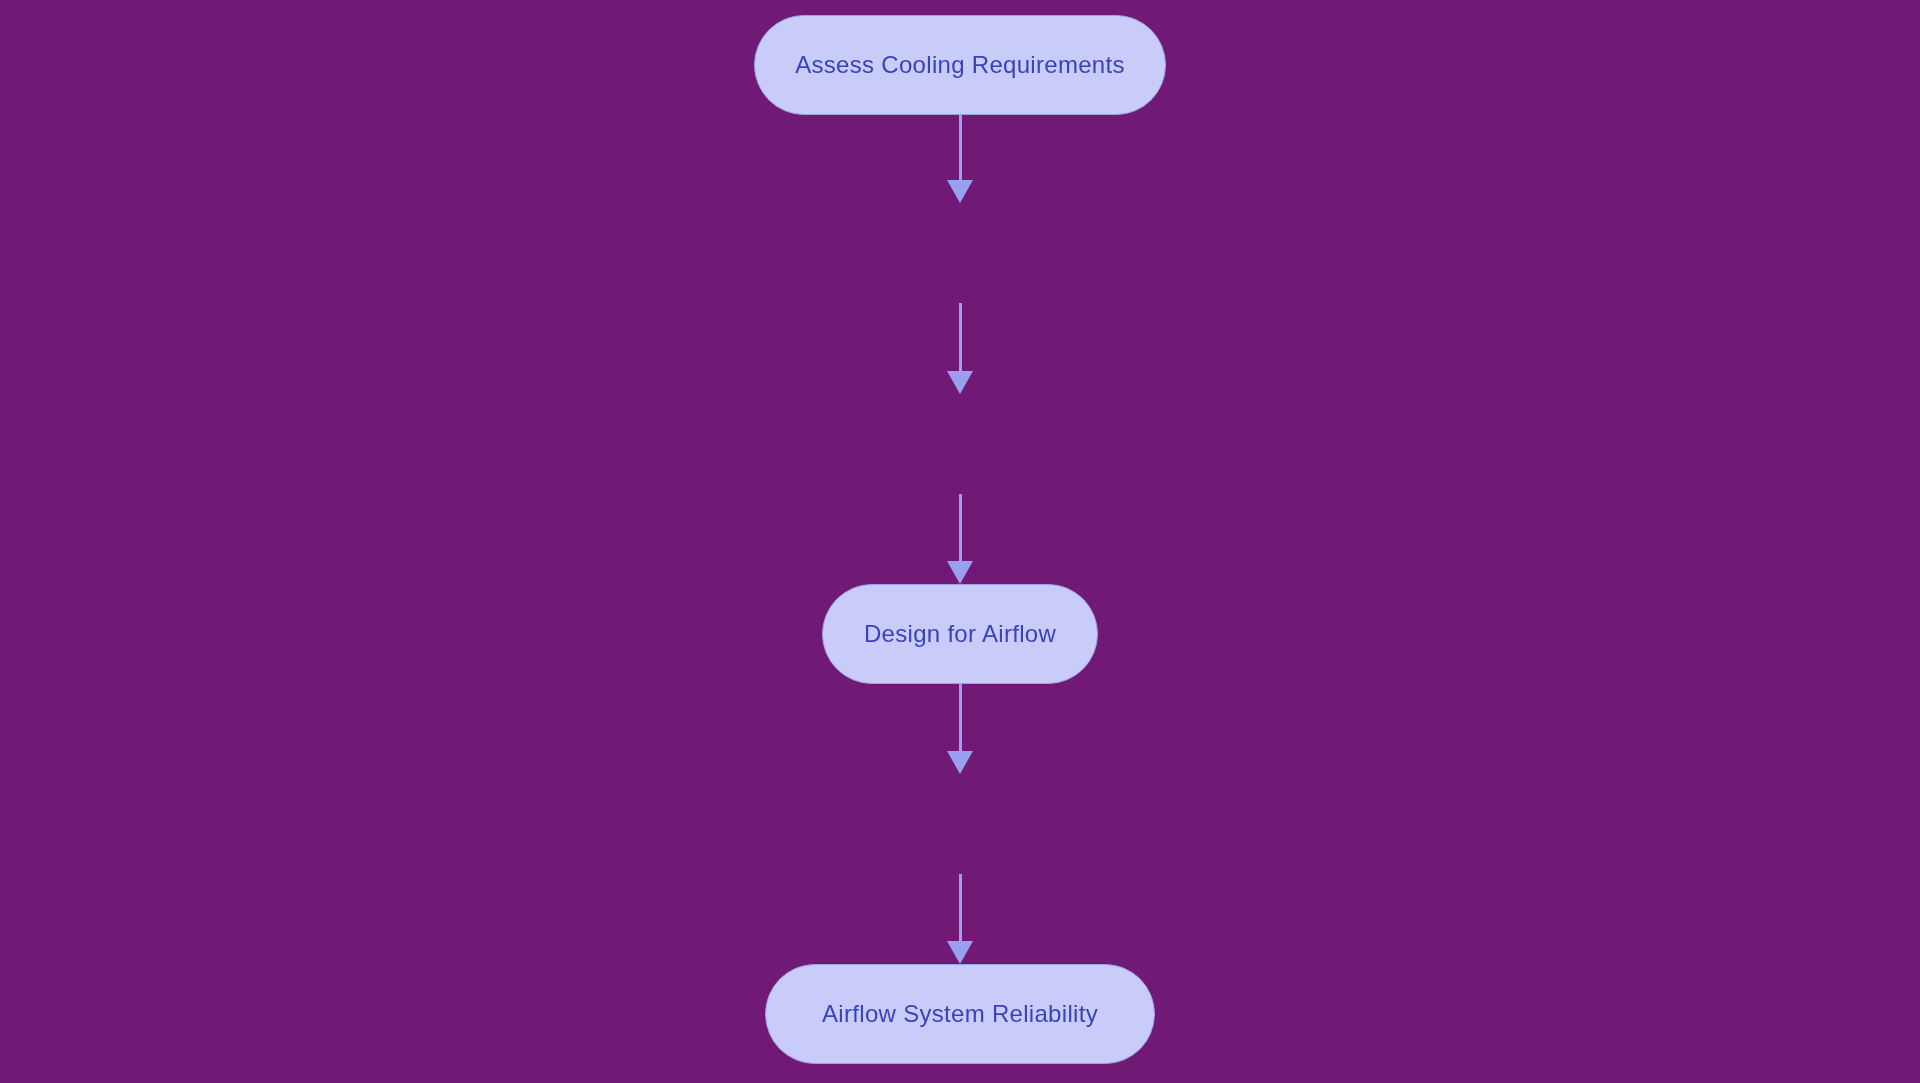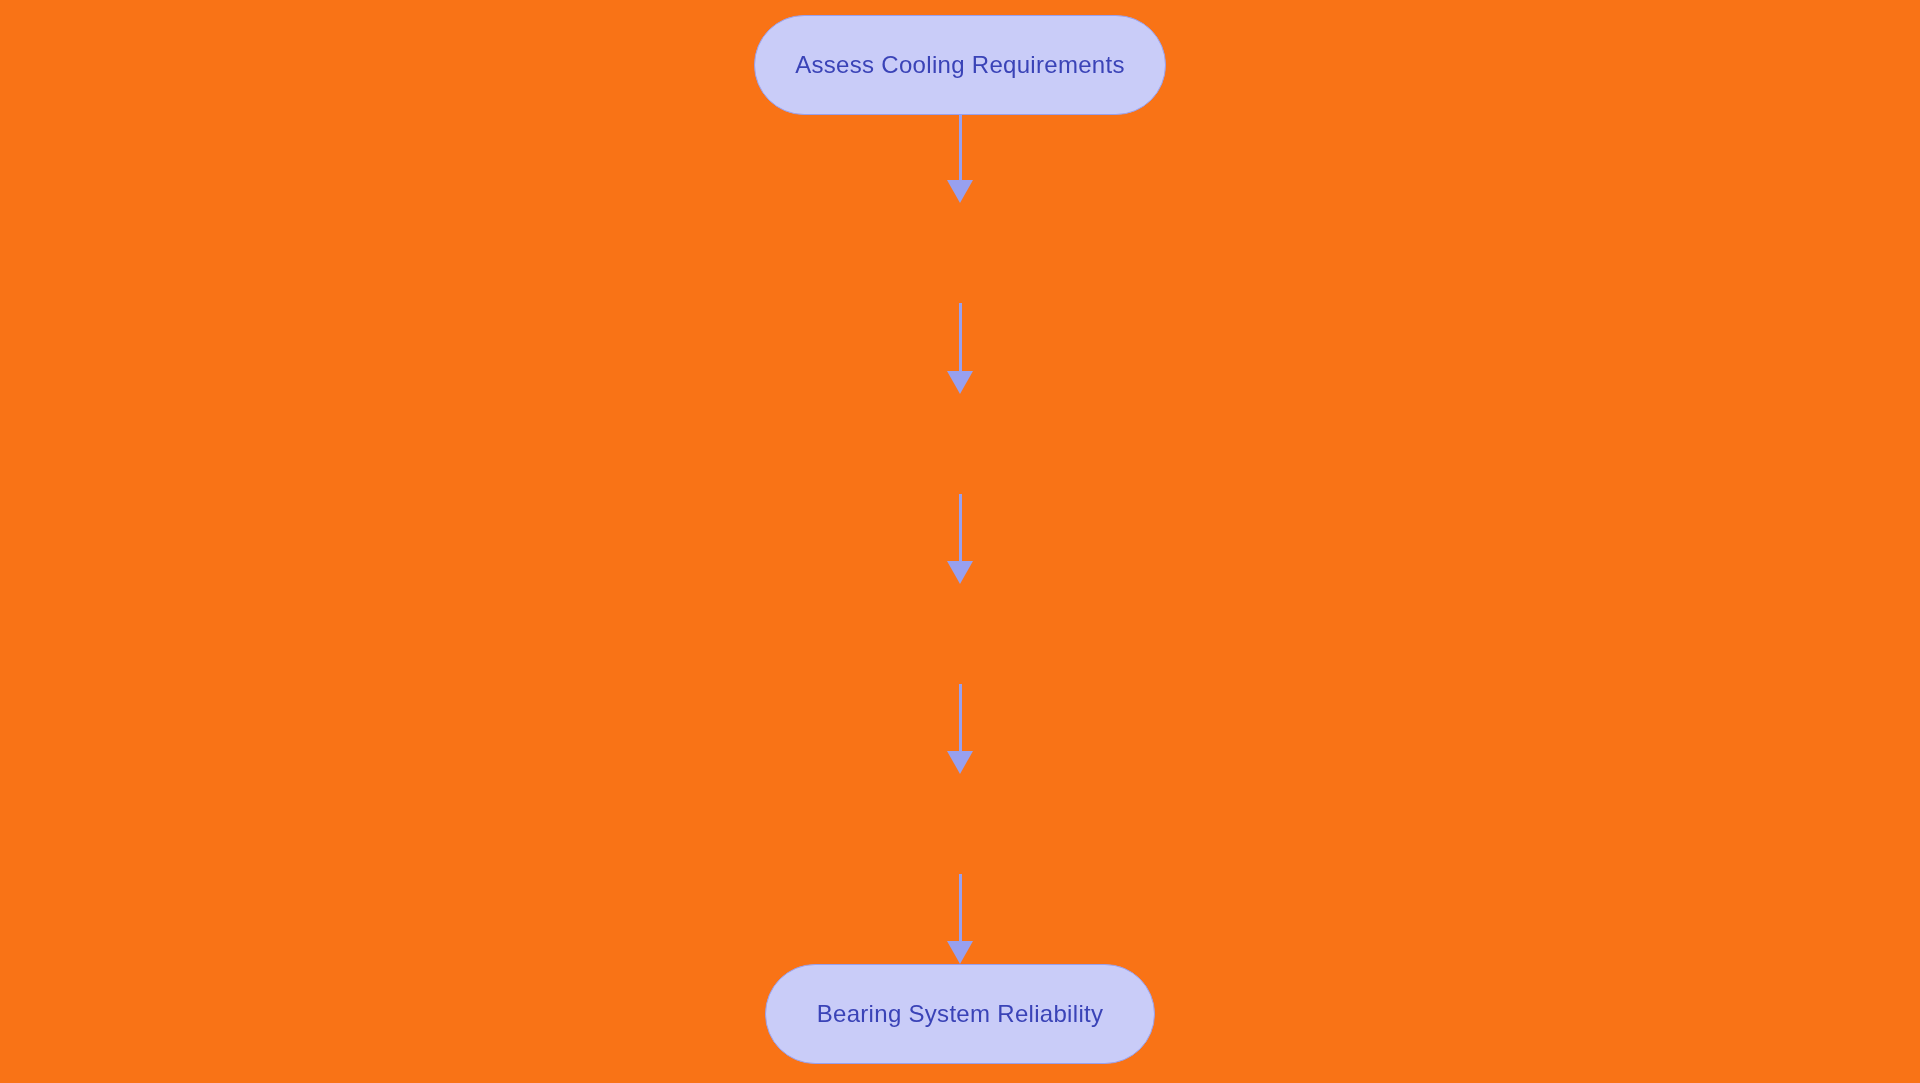--- a/index.html
+++ b/index.html
@@ -4,21 +4,21 @@
 <style>
   html, body {
     margin: 0;
     padding: 0;
     background: #ffffff;
   }
   .canvas {
     position: relative;
     width: 1920px;
     height: 1083px;
-    background: #f97316;
+    background: #701a75;
     overflow: hidden;
     font-family: "Liberation Sans", sans-serif;
   }
   .node {
     position: absolute;
     left: 50%;
     transform: translateX(-50%);
     height: 100px;
     box-sizing: border-box;
     background: #c9ccf8;
@@ -84,29 +84,32 @@
     <div class="line"></div>
     <div class="head"></div>
   </div>
 
 
   <div class="connector c3">
     <div class="line"></div>
     <div class="head"></div>
   </div>
 
+  <div class="node n4">
+    <span>Design for Airflow</span>
+  </div>
 
   <div class="connector c4">
     <div class="line"></div>
     <div class="head"></div>
   </div>
 
 
   <div class="connector c5">
     <div class="line"></div>
     <div class="head"></div>
   </div>
 
   <div class="node n6">
-    <span>Bearing System Reliability</span>
+    <span>Airflow System Reliability</span>
   </div>
 
 </div>
 
 </body></html>

